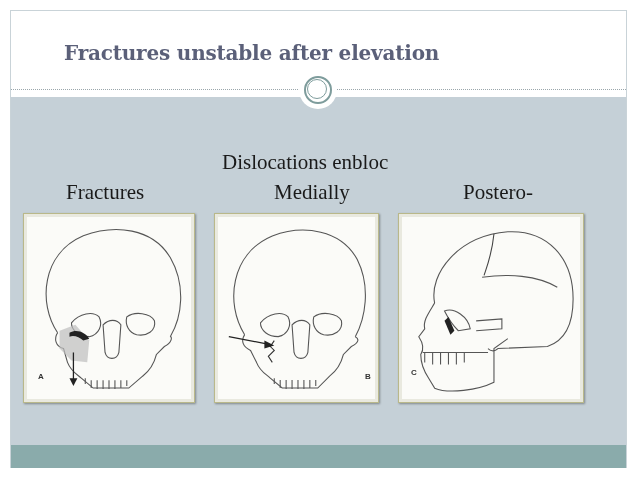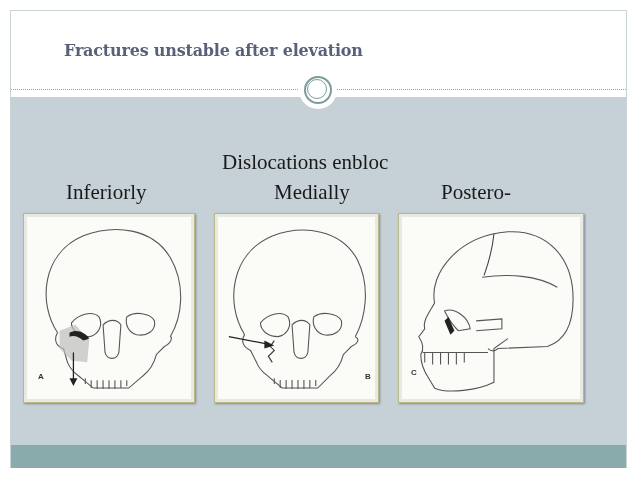--- a/index.html
+++ b/index.html
@@ -1,31 +1,31 @@
 <!DOCTYPE html>
 <html><head>
 <meta charset="utf-8">
 <style>
   html, body { margin: 0; padding: 0; }
   body { width: 638px; height: 478px; background: #ffffff; position: relative; overflow: hidden; font-family: "Liberation Serif", "DejaVu Serif", serif; }
   .slide { position: absolute; left: 10px; top: 10px; width: 617px; height: 458px; border: 1px solid #c9d3d8; box-sizing: border-box; background: #ffffff; }
   .header { position: absolute; left: 0; top: 0; width: 100%; height: 86px; background: #ffffff; }
-  .title { position: absolute; left: 53px; top: 30px; font-family: "DejaVu Serif", "Liberation Serif", serif; font-weight: bold; font-size: 16px; color: #5b6079; letter-spacing: -0.2px; white-space: nowrap; }
+  .title { position: absolute; left: 53px; top: 30px; font-family: "DejaVu Serif", "Liberation Serif", serif; font-weight: bold; font-size: 20px; color: #5b6079; letter-spacing: -0.2px; white-space: nowrap; }
   .dotted { position: absolute; left: 0; top: 78px; width: 100%; height: 0; border-top: 1px dotted #9aa6ab; }
   .body { position: absolute; left: 0; top: 86px; width: 100%; height: 348px; background: #c5d0d7; }
   .footer { position: absolute; left: 0; top: 434px; width: 100%; height: 23px; background: #8aabab; }
   .ornament { position: absolute; left: 288px; top: 60px; width: 38px; height: 38px; border-radius: 50%; background: #ffffff; z-index: 3; }
   .ornament .ring1 { position: absolute; left: 5px; top: 5px; width: 24px; height: 24px; border: 2px solid #7e9c9c; border-radius: 50%; }
   .ornament .ring2 { position: absolute; left: 8px; top: 8px; width: 18px; height: 18px; border: 1px solid #7e9c9c; border-radius: 50%; }
   .subhead { position: absolute; left: 0; width: 100%; font-size: 21px; color: #1a1a1a; white-space: nowrap; }
   .sub1 { top: 150px; left: 222px; }
   .lbl { position: absolute; top: 180px; font-size: 21px; color: #1a1a1a; white-space: nowrap; }
   .lbl-inf { left: 66px; }
   .lbl-med { left: 274px; text-align: center; }
-  .lbl-pos { left: 441px; text-align: right; }
+  .lbl-pos { left: 463px; text-align: right; }
   .lbl-dor { left: 26px; top: 209px; }
   .panel { position: absolute; top: 213px; height: 190px; background: #fbfbf8; border: 1px solid #b9b88a; box-shadow: inset 0 0 0 3px #e9e9df, 1px 1px 2px rgba(0,0,0,0.35); box-sizing: border-box; z-index: 2; overflow: hidden; }
   .p1 { left: 23px; width: 172px; }
   .p2 { left: 214px; width: 165px; }
   .p3 { left: 398px; width: 186px; }
   .panel svg { position: absolute; left: 0; top: 0; width: 100%; height: 100%; }
   .panel-letter { position: absolute; font-family: "Liberation Sans", sans-serif; font-size: 8px; font-weight: bold; color: #333; }
 </style>
 </head>
 <body>
@@ -38,21 +38,21 @@
   <div class="body"></div>
   <div class="footer"></div>
   <div class="ornament">
     <div class="ring1"></div>
     <div class="ring2"></div>
   </div>
 </div>
 
 <div class="subhead sub1">Dislocations enbloc</div>
 <div class="lbl lbl-dor">dorsally</div>
-<div class="lbl lbl-inf">Inferiorly</div>
+<div class="lbl lbl-inf">Fractures</div>
 <div class="lbl lbl-med">Medially</div>
 <div class="lbl lbl-pos">Postero-</div>
 
 <div class="panel p1">
   <svg viewBox="0 0 172 190">
     <g fill="none" stroke="#555" stroke-width="1.1">
       <path d="M34 120 C14 90 18 40 60 22 C92 10 130 14 148 44 C164 72 160 104 148 124"></path>
       <path d="M34 120 C30 126 32 134 40 136 L44 150 C48 160 54 162 58 166 L70 176 L106 176 L120 164 C128 158 132 150 134 142 L142 134 C150 130 150 124 148 124"></path>
       <path d="M48 110 C56 100 70 98 76 104 C80 112 76 122 66 124 C56 124 48 118 48 110Z"></path>
       <path d="M104 104 C112 98 128 100 132 108 C134 118 124 124 114 122 C106 120 102 112 104 104Z"></path>

